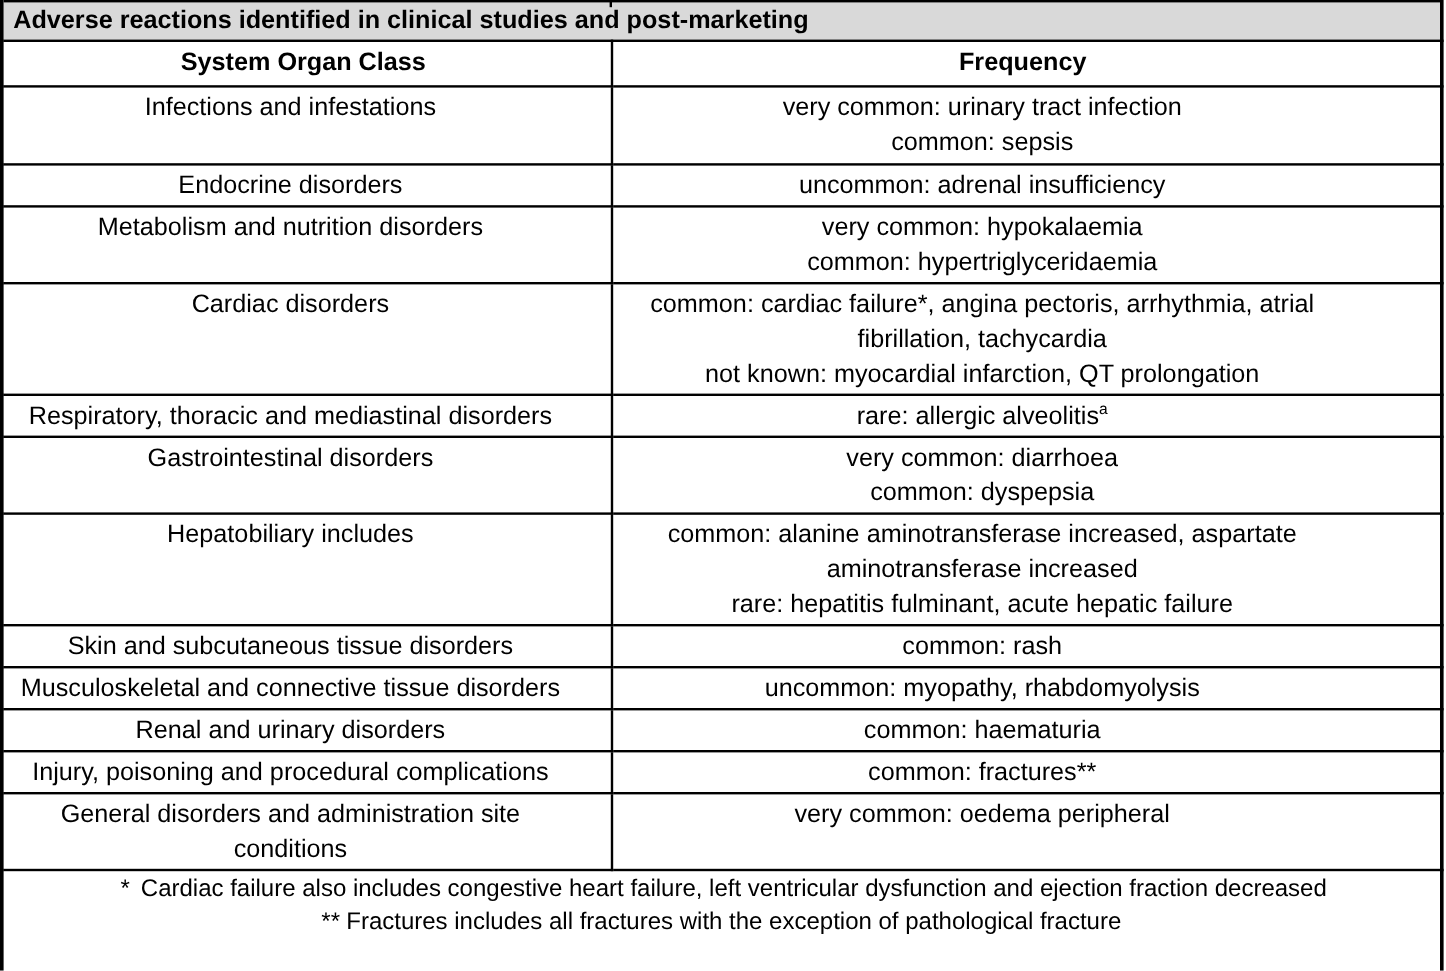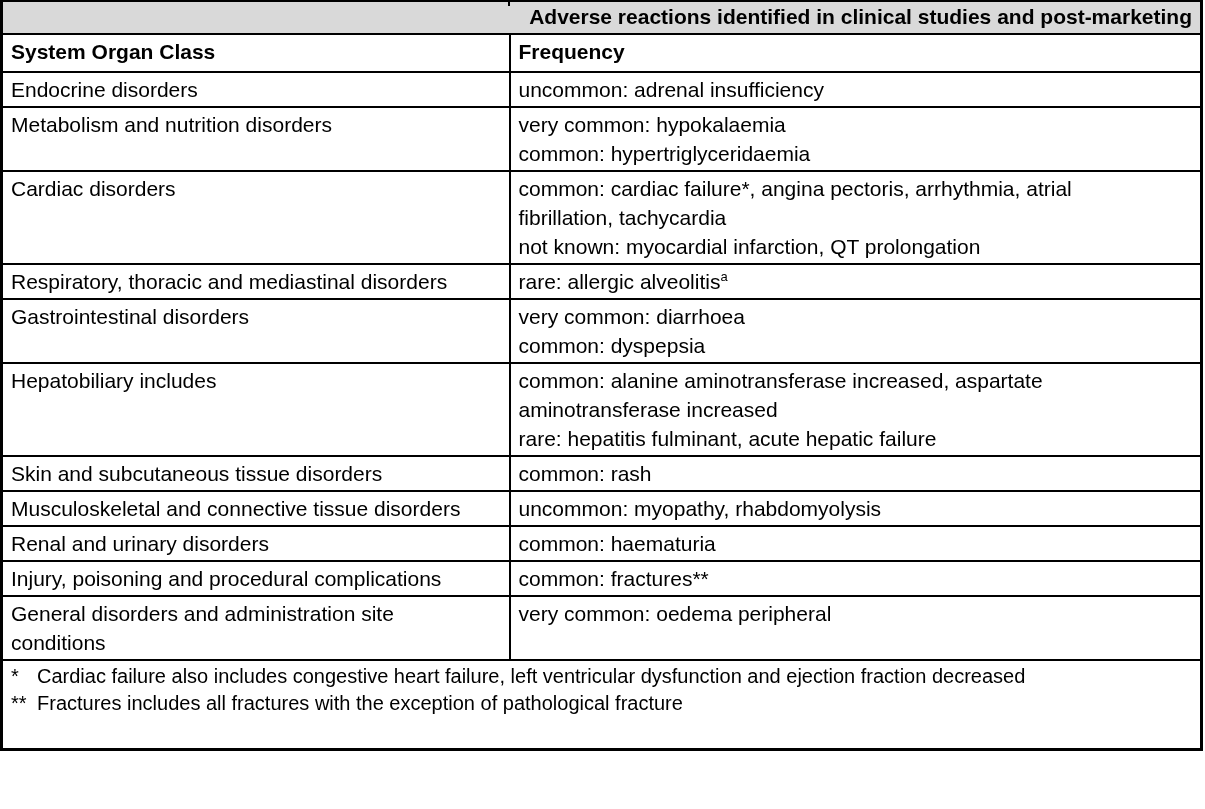--- a/index.html
+++ b/index.html
@@ -26,28 +26,28 @@
     border-top: 2px solid #000;
     border-left: 3px solid #000;
     border-right: 3px solid #000;
     border-bottom: 3px solid #000;
     font-size: 21px;
     line-height: 29px;
   }
   table.adverse th, table.adverse td {
     border: 2px solid #000;
     vertical-align: top;
-    text-align: left;
+    text-align: center;
     padding: 2px 14px 2px 8px;
     overflow: hidden;
   }
   col.c1 { width: 508px; }
   tr.title-row th {
     background: #d9d9d9;
-    text-align: right;
+    text-align: left;
     font-weight: bold;
     height: 29px;
     padding: 1px 8px;
     line-height: 27px;
   }
   tr.header-row th {
     font-weight: bold;
     height: 32px;
   }
   .soc-cell .soc-text { max-width: 462px; }
@@ -91,20 +91,29 @@
     <thead>
       <tr class="title-row">
         <th colspan="2" style="background: rgb(217, 217, 217);">Adverse reactions identified in clinical studies and post-marketing</th>
       </tr>
       <tr class="header-row">
         <th>System Organ Class</th>
         <th>Frequency</th>
       </tr>
     </thead>
     <tbody id="rows-body">
+        <tr style="height: 65px;">
+          <td class="soc-cell">
+            <div class="soc-text">Infections and infestations</div>
+          </td>
+          <td class="freq-cell">
+            <div class="freq-entry">very common: urinary tract infection</div>
+            <div class="freq-entry">common: sepsis</div>
+          </td>
+        </tr>
         <tr style="height: 32px;">
           <td class="soc-cell">
             <div class="soc-text">Endocrine disorders</div>
           </td>
           <td class="freq-cell">
             <div class="freq-entry">uncommon: adrenal insufficiency</div>
           </td>
         </tr>
         <tr style="height: 64px;">
           <td class="soc-cell">

